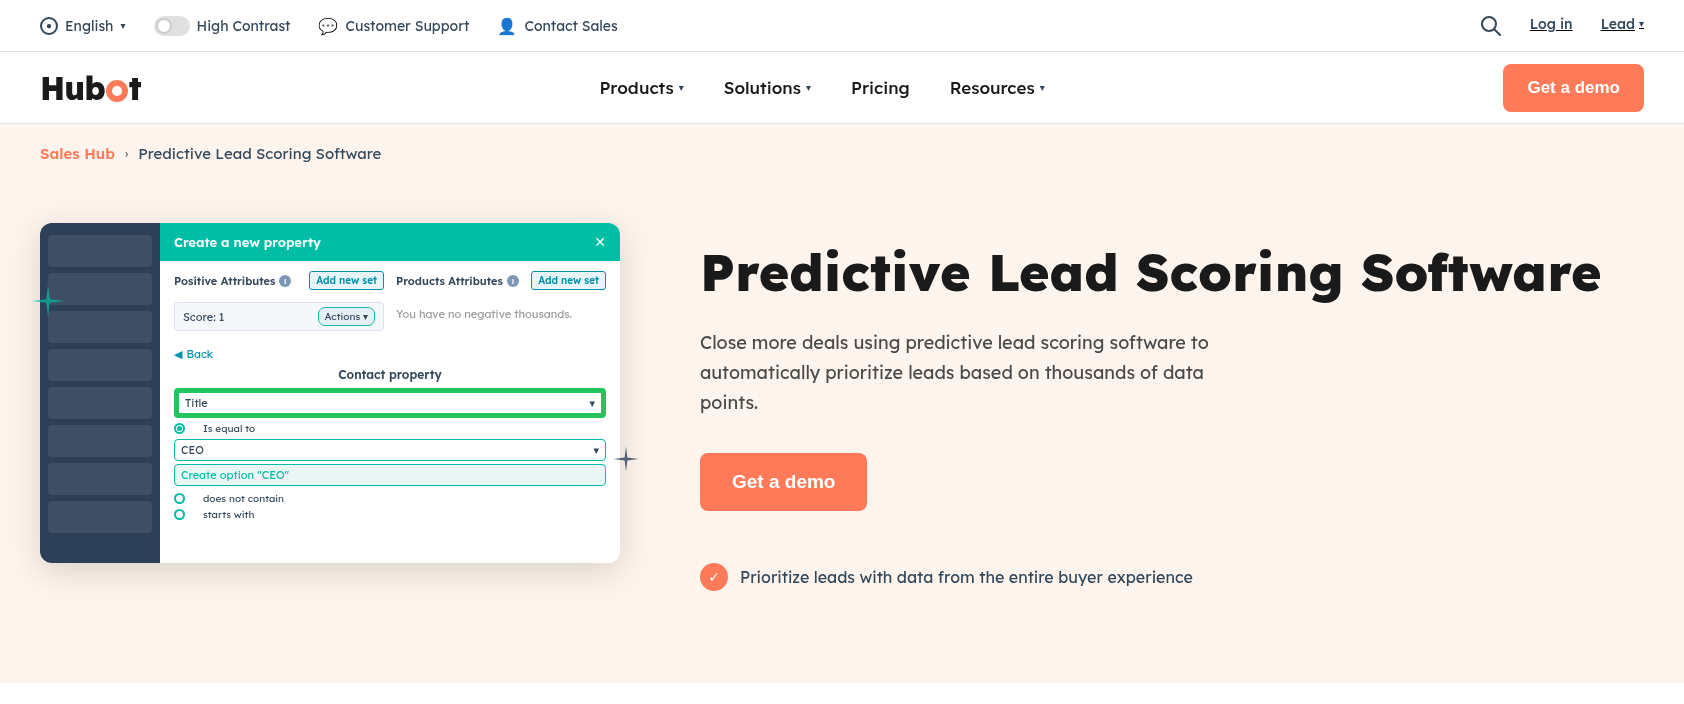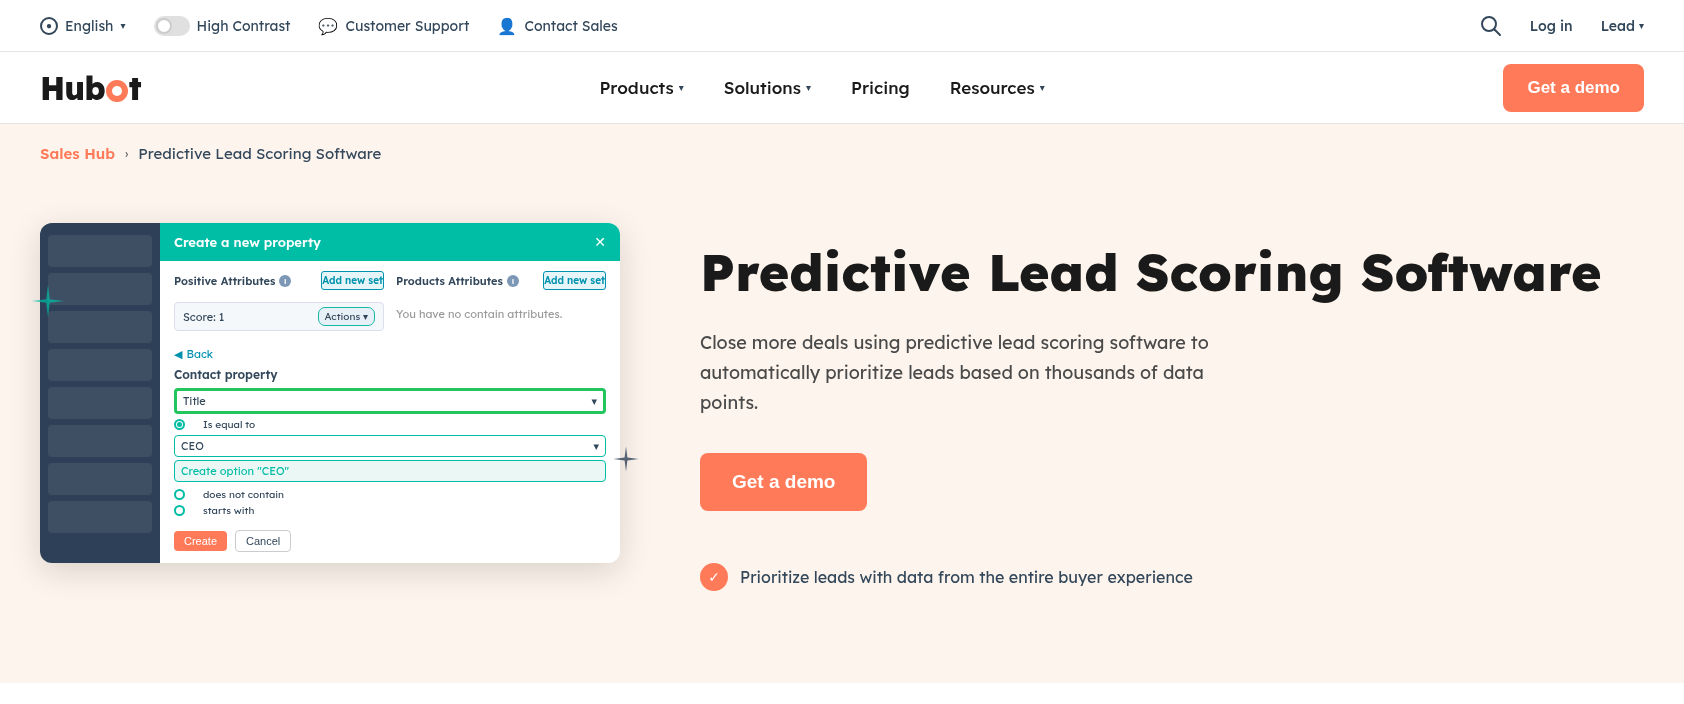--- a/index.html
+++ b/index.html
@@ -50,22 +50,23 @@
     }
     .toggle-knob {
       width: 16px;
       height: 16px;
       border-radius: 50%;
       background: #fff;
       border: 2px solid #ccc;
     }
     .top-bar-right {
       display: flex;
-      align-items: center;
+      align-items: flex-start;
       gap: 28px;
+      text-decoration: underline;
     }
     .search-icon-wrap {
       cursor: pointer;
       display: flex;
       align-items: center;
     }
     .login-link {
       font-size: 14px;
       color: #33475b;
       cursor: pointer;
@@ -280,21 +281,21 @@
       align-items: center;
       justify-content: center;
     }
     .add-new-set {
       font-size: 10px;
       color: #0091ae;
       cursor: pointer;
       background: #e5f5f8;
       border: 1px solid #0091ae;
       border-radius: 3px;
-      padding: 2px 0;
+      padding: 2px 6px;
       margin-left: auto;
     }
     .score-row {
       display: flex;
       align-items: center;
       justify-content: space-between;
       background: #f5f8fa;
       border: 1px solid #dde;
       border-radius: 4px;
       padding: 4px 8px;
@@ -326,30 +327,31 @@
       color: #0091ae;
       font-size: 11px;
       margin-bottom: 6px;
       cursor: pointer;
     }
     .contact-prop-label {
       font-size: 12px;
       font-weight: 600;
       color: #33475b;
       margin-bottom: 6px;
+      text-align: center;
     }
     .select-row {
       display: flex;
       align-items: center;
       gap: 4px;
       margin-bottom: 4px;
     }
     .select-box {
       flex: 1;
-      border: 3px solid #22c55e;
+      border: 5px solid #22c55e;
       border-radius: 4px;
       padding: 3px 6px;
       font-size: 11px;
       background: #fff;
       color: #33475b;
       display: flex;
       align-items: center;
       justify-content: space-between;
     }
     .radio-group {
@@ -617,21 +619,21 @@
             </div>
 
             <div class="attr-row">
               <div class="attr-col">
                 <div class="score-row">
                   <span>Score: 1</span>
                   <div class="actions-btn">Actions ▾</div>
                 </div>
               </div>
               <div class="attr-col">
-                <span class="no-neg-text">You have no contain attributes.</span>
+                <span class="no-neg-text">You have no negative thousands.</span>
               </div>
             </div>
 
             <div class="back-link">
               <span>◀</span>
               <span>Back</span>
             </div>
 
             <div class="contact-prop-label">Contact property</div>
 
@@ -660,24 +662,20 @@
               <div class="radio-dot"></div>
               <span>does not contain</span>
             </div>
 
             <div class="radio-item">
               <div class="radio-dot"></div>
               <span>starts with</span>
             </div>
           </div>
 
-          <div class="modal-footer">
-            <button class="create-btn-sm">Create</button>
-            <button class="cancel-btn-sm">Cancel</button>
-          </div>
         </div>
       </div>
     </div>
   </div>
 
   <div class="hero-content">
     <h1 class="hero-title">Predictive Lead Scoring Software</h1>
     <p class="hero-desc">Close more deals using predictive lead scoring software to automatically prioritize leads based on thousands of data points.</p>
     <button class="hero-cta">Get a demo</button>
     <div class="benefit-row">

